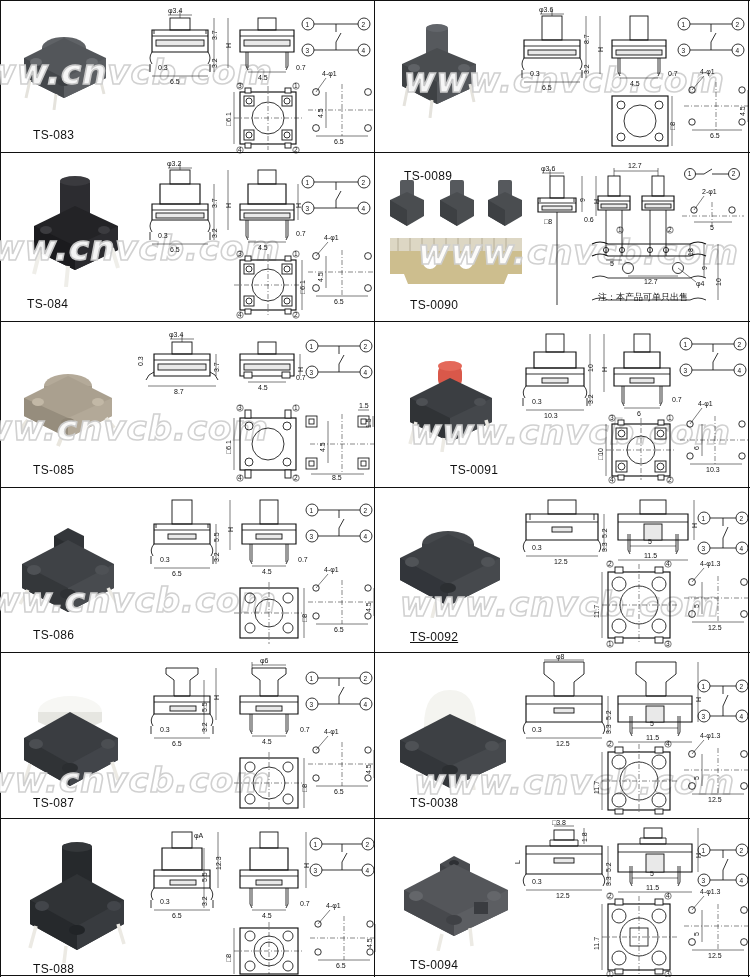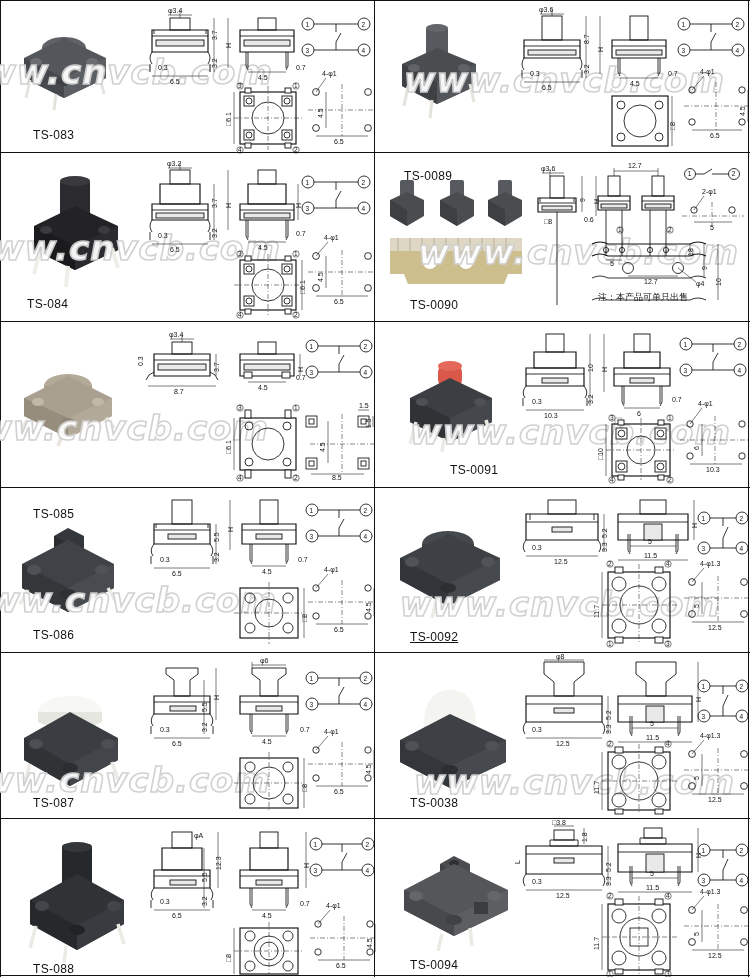--- a/index.html
+++ b/index.html
@@ -486,21 +486,21 @@
       <path d="M10 40 L54 60 L54 80 L10 58 Z" fill="#968d7d"></path>
       <path d="M54 60 L98 40 L98 58 L54 80 Z" fill="#b3a998"></path>
       <ellipse cx="24" cy="44" rx="6" ry="4" fill="#c2b8a6"></ellipse>
       <ellipse cx="84" cy="44" rx="6" ry="4" fill="#c2b8a6"></ellipse>
       <ellipse cx="54" cy="64" rx="7" ry="4" fill="#8e8575"></ellipse>
       <path d="M14 62 L6 72" stroke="#e9e6de" stroke-width="4" fill="none"></path>
       <path d="M92 60 L100 70" stroke="#e9e6de" stroke-width="4" fill="none"></path>
       <path d="M48 78 L44 88" stroke="#e9e6de" stroke-width="4" fill="none"></path>
     </svg>
   </div>
-  <div class="plabel" style="left:33px;top:463px;margin-top:44px;">TS-085</div>
+  <div class="plabel" style="left:33px;top:463px;">TS-085</div>
 
   <svg class="dwg" style="left:140px;top:328px;" width="235" height="152" viewBox="0 0 235 152">
     <rect class="fillw" x="32" y="14" width="20" height="12"></rect>
     <path class="ln2" d="M14 26 L70 26 L70 48 L14 48 Z"></path>
     <path class="ln" d="M14 32 L70 32"></path>
     <rect class="fillg" x="18" y="36" width="48" height="6"></rect>
     <path class="ln" d="M14 44 Q8 46 6 52 M70 44 Q76 46 78 52"></path>
     <line class="thin" x1="42" y1="6" x2="42" y2="14"></line>
     <line class="thin" x1="30" y1="11" x2="54" y2="11"></line>
     <text class="dim" x="29" y="9">φ3.4</text>

